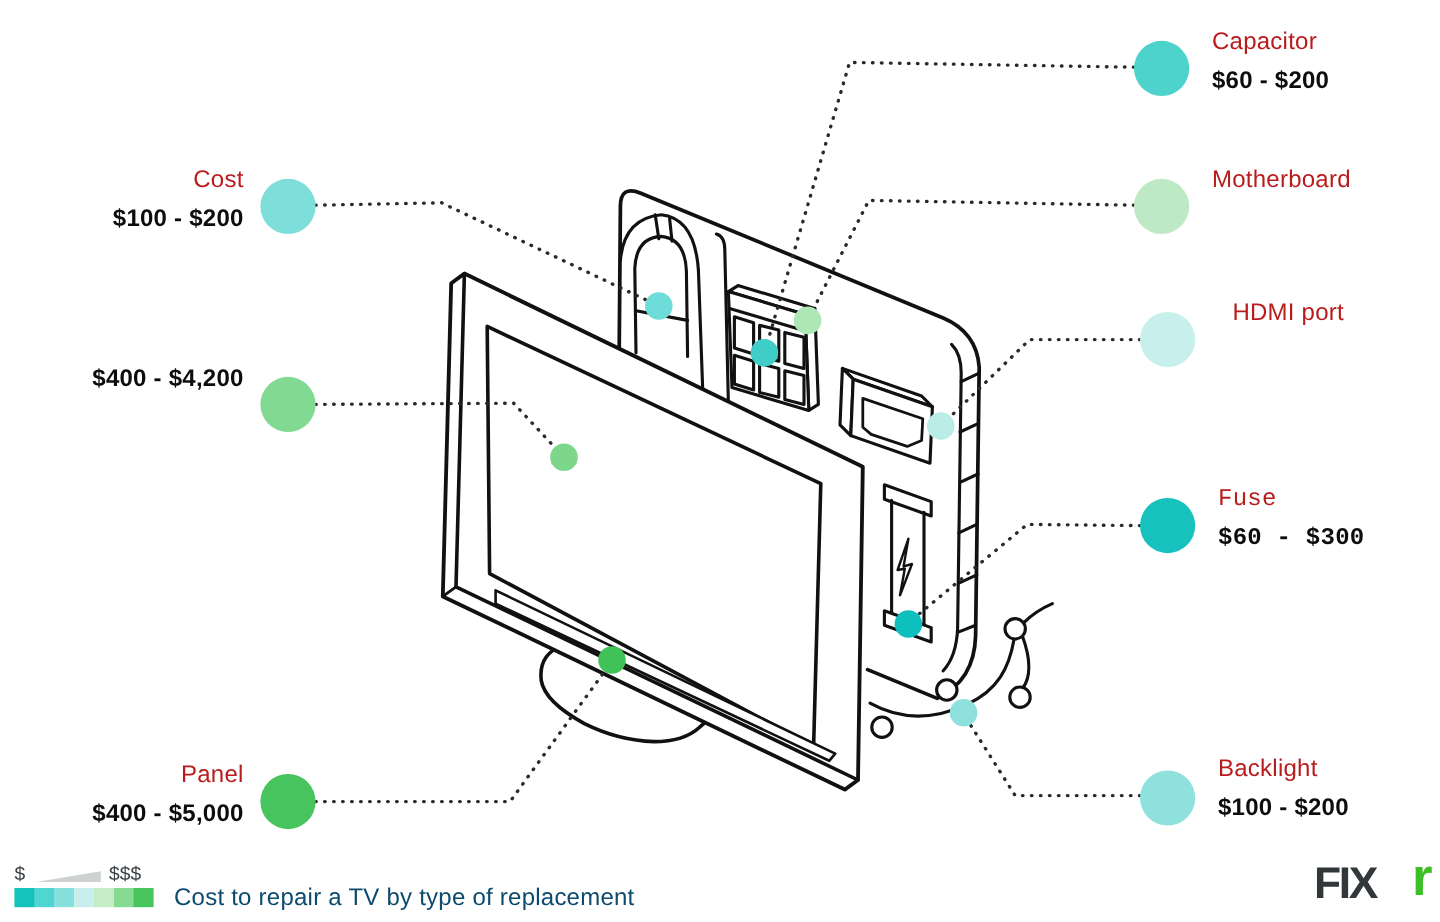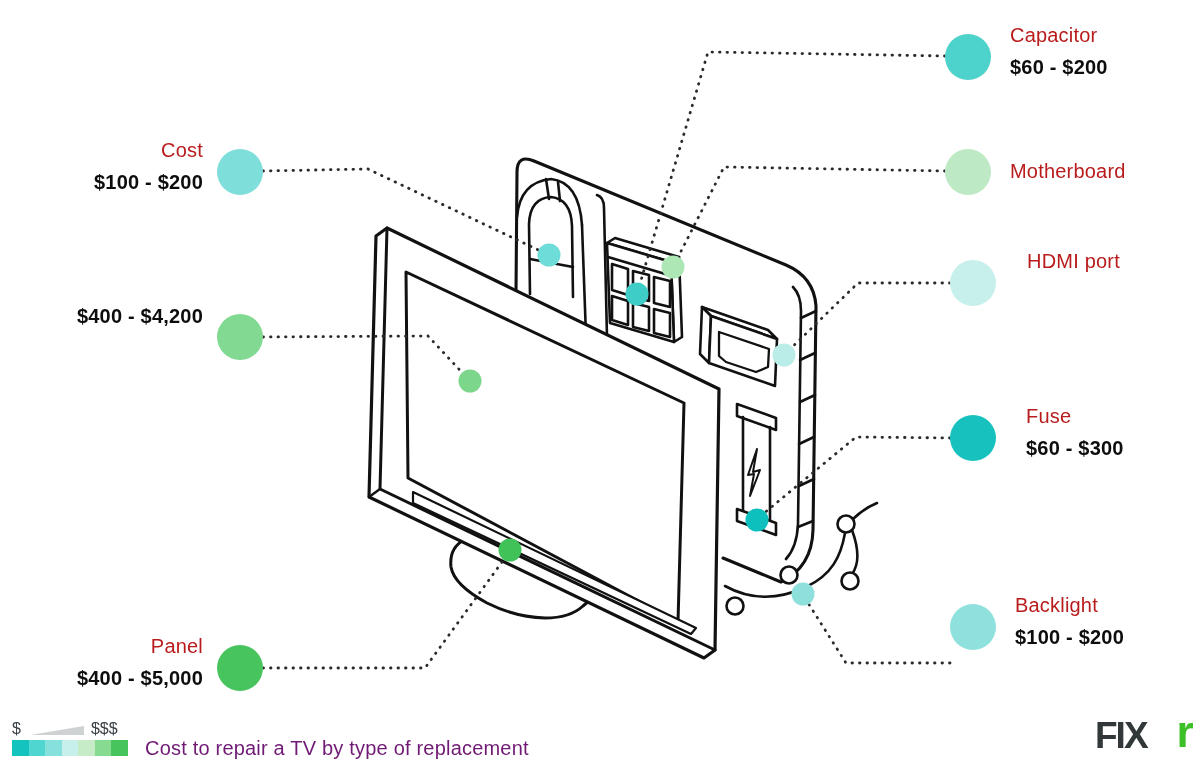--- a/index.html
+++ b/index.html
@@ -13,21 +13,21 @@
     width:46px;height:46px;border-radius:50%;flex:0 0 auto;
   }
   .label-text .part-name{
     font-size:20px;line-height:31px;font-weight:400;color:#b91c1c;letter-spacing:0.2px;
   }
   .label-text .part-price{
     font-size:20px;line-height:33px;font-weight:700;color:#0d0d0d;letter-spacing:0.2px;
   }
   .side-left .label-text{text-align:right;}
   .title-bar{
-    position:absolute;left:145px;top:737px;font-size:20px;color:#701a75;letter-spacing:0.2px;
+    position:absolute;left:145px;top:737px;font-size:20px;color:#0c4a6e;letter-spacing:0.2px;
   }
   .legend{position:absolute;left:12px;top:716px;width:130px;}
   .legend-top{display:flex;align-items:flex-end;height:22px;}
   .legend-low,.legend-high{font-size:16px;color:#3a4045;line-height:18px;}
   .legend-wedge{
     width:0;height:0;margin:0 7px 3px 9px;
     border-bottom:9px solid #cfd2d2;border-left:54px solid transparent;
   }
   .legend-bar{display:flex;width:116px;height:16px;margin-top:2px;}
   .legend-bar .swatch{flex:1 1 auto;height:16px;}
@@ -161,38 +161,38 @@
       </div>
       <div class="part-label side-right" style="top: 20px; left: 945px;">
         <div class="label-circle" style="background: rgb(77, 210, 204); margin-top: 14px;"></div>
         <div class="label-text" style="margin-left: 19px;">
           <div class="part-name">Capacitor</div>
           <div class="part-price">$60 - $200</div>
         </div>
       </div>
       <div class="part-label side-right" style="top: 135px; left: 945px;">
         <div class="label-circle" style="background: rgb(190, 233, 197); margin-top: 14px;"></div>
-        <div class="label-text" style="margin-left: 19px; margin-top: 21px;">
+        <div class="label-text" style="margin-left: 19px;">
           <div class="part-name">Motherboard</div>
         </div>
       </div>
       <div class="part-label side-right" style="top: 246px; left: 950px; gap: 12px;">
         <div class="label-circle" style="background: rgb(199, 240, 237); margin-top: 14px;"></div>
         <div class="label-text" style="margin-left: 19px;">
           <div class="part-name">HDMI port</div>
         </div>
       </div>
       <div class="part-label side-right" style="top: 401px; left: 950px;">
         <div class="label-circle" style="background: rgb(23, 194, 190); margin-top: 14px;"></div>
-        <div class="label-text" style="margin-left: 30px;">
+        <div class="label-text" style="margin-left: 19px; font-family: Liberation Mono, monospace;">
           <div class="part-name">Fuse</div>
           <div class="part-price">$60 - $300</div>
         </div>
       </div>
-      <div class="part-label side-right" style="top: 590px; left: 950px;">
+      <div class="part-label side-right" style="top: 626px; left: 950px; align-items: center;">
         <div class="label-circle" style="background: rgb(143, 225, 221); margin-top: 14px;"></div>
         <div class="label-text" style="margin-left: 19px;">
           <div class="part-name">Backlight</div>
           <div class="part-price">$100 - $200</div>
         </div>
       </div>
     </div>
 
   <div class="legend">
     <div class="legend-top">

